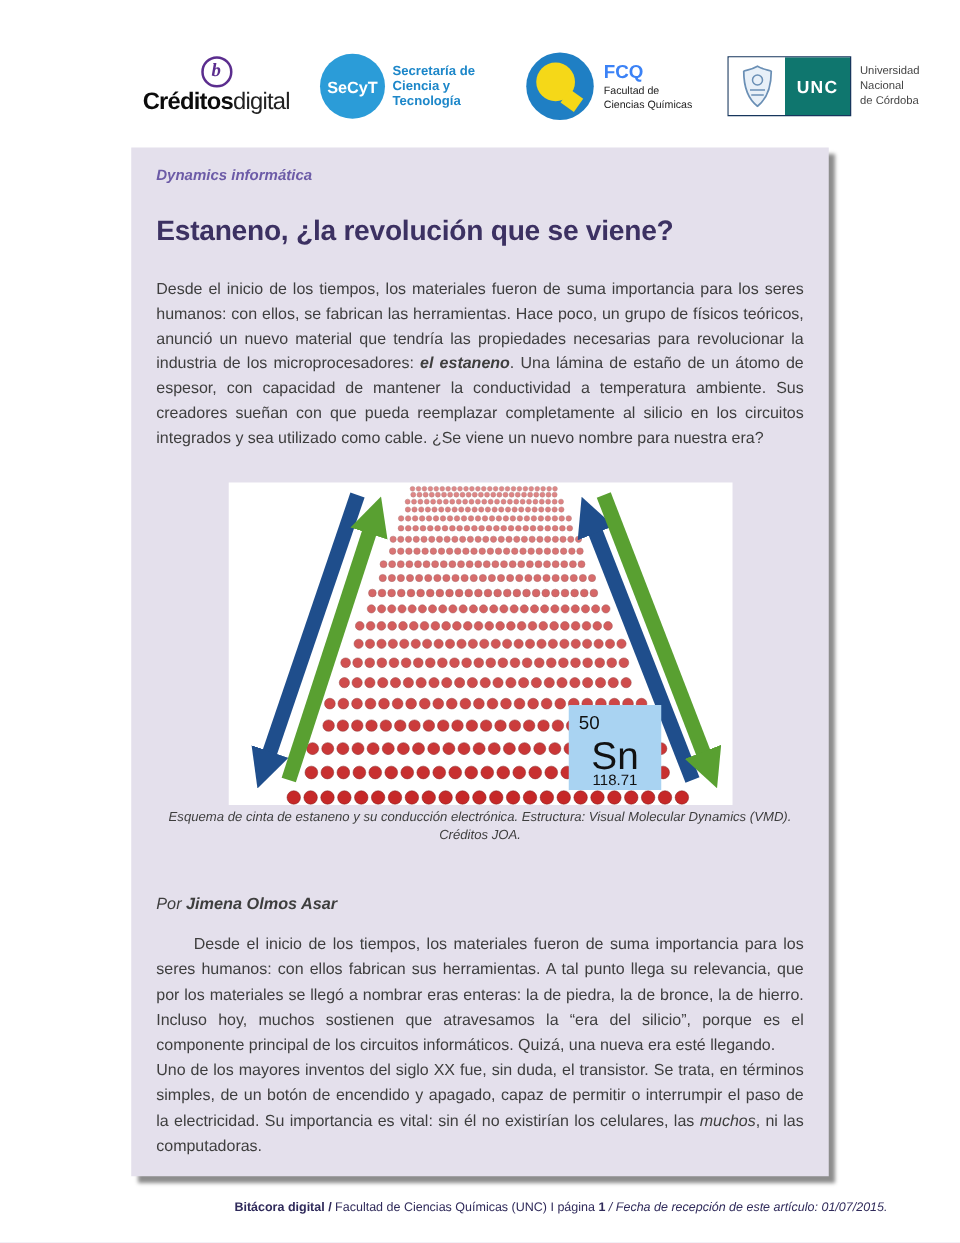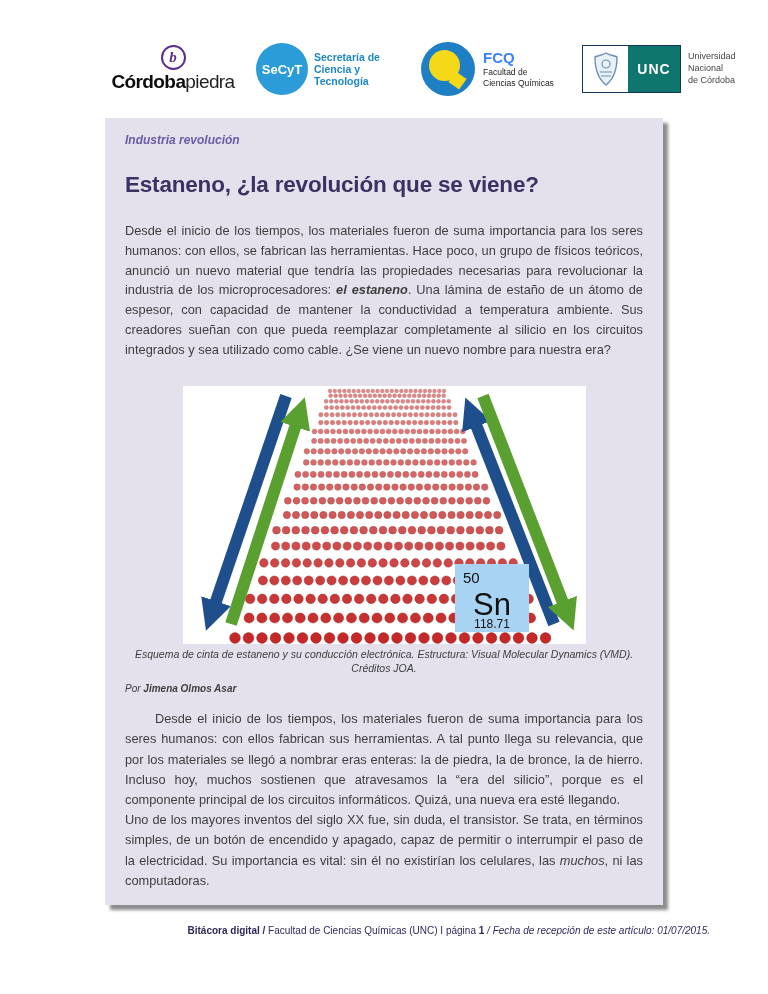--- a/index.html
+++ b/index.html
@@ -35,42 +35,42 @@
   .unc-text{font-size:9px;color:#444;line-height:1.3;}
   
   .card{width:558px;margin:16px 0 0 105px;background:#e4e0ec;box-shadow:5px 5px 3px #8d8d8d;
     padding:15px 20px 14px 20px;box-sizing:border-box;}
   .category{color:#6c5ba7;font-weight:bold;font-style:italic;font-size:12px;}
   .title{color:#3c3162;font-weight:bold;font-size:22.5px;margin-top:25px;letter-spacing:-0.2px;}
   .lead{margin-top:23px;font-size:12.8px;line-height:1.55;text-align:justify;color:#3e3e3e;}
   .emph{font-weight:bold;font-style:italic;}
   .figure{width:403px;height:258px;background:#ffffff;margin:26px auto 0;}
   .caption{font-size:10.5px;font-style:italic;text-align:center;color:#3e3e3e;margin-top:3px;line-height:1.35;}
-  .author{margin-top:8px;font-size:10px;color:#3e3e3e;font-style:italic;}
+  .author{margin-top:40px;font-size:13px;color:#3e3e3e;font-style:italic;}
   .author-name{font-weight:bold;}
   .email{font-size:12.5px;font-style:italic;margin-top:2px;}
   .email a{color:#4447cc;}
   .body-text{margin-top:15px;font-size:12.8px;line-height:1.58;text-align:justify;color:#3e3e3e;}
   .body-text p{margin:0;}
   .indent{text-indent:30px;}
   .ital{font-style:italic;}
   
   .footer{margin-top:20px;text-align:right;padding-right:58px;font-size:10px;color:#2f2a5a;white-space:nowrap;padding-left:18px;}
   .fb{font-weight:bold;}
   .fi{font-style:italic;}
 </style>
 </head>
 <body>
 
 <div class="header">
 
   <div class="logo logo-bitacora">
     <span class="circ-b">b</span>
     <div class="bita-word">
-      <span class="bita-bold">Córdoba</span><span class="bita-light">piedra</span>
+      <span class="bita-bold">Créditos</span><span class="bita-light">digital</span>
     </div>
   </div>
 
   <div class="logo logo-secyt">
     <div class="secyt-circle">
       <span>SeCyT</span>
     </div>
     <div class="secyt-text">
       <div>Secretaría de</div>
       <div>Ciencia y Tecnología</div>
@@ -105,21 +105,21 @@
     <div class="unc-text">
       <div>Universidad</div>
       <div>Nacional</div>
       <div>de Córdoba</div>
     </div>
   </div>
 </div>
 
 <div class="card">
 
-  <div class="category">Industria revolución</div>
+  <div class="category">Dynamics informática</div>
 
   <div class="title">Estaneno, ¿la revolución que se viene?</div>
 
   <div class="lead"><span>Desde el inicio de los tiempos, los materiales fueron de suma importancia para los seres humanos: con ellos, se fabrican las herramientas. Hace poco, un grupo de físicos teóricos, anunció un nuevo material que tendría las propiedades necesarias para revolucionar la industria de los microprocesadores: </span><span class="emph">el estaneno</span><span>. Una lámina de estaño de un átomo de espesor, con capacidad de mantener la conductividad a temperatura ambiente. Sus creadores sueñan con que pueda reemplazar completamente al silicio en los circuitos integrados y sea utilizado como cable. ¿Se viene un nuevo nombre para nuestra era?</span></div>
 
   <div class="figure">
     <svg width="403" height="258" viewBox="0 0 403 258">
       <defs>
         <marker id="mblue" markerWidth="2.6" markerHeight="2.6" refX="1.3" refY="1.3" orient="auto">
           <path d="M0,0 L2.6,1.3 L0,2.6 z" fill="#1f4e8c"></path>

